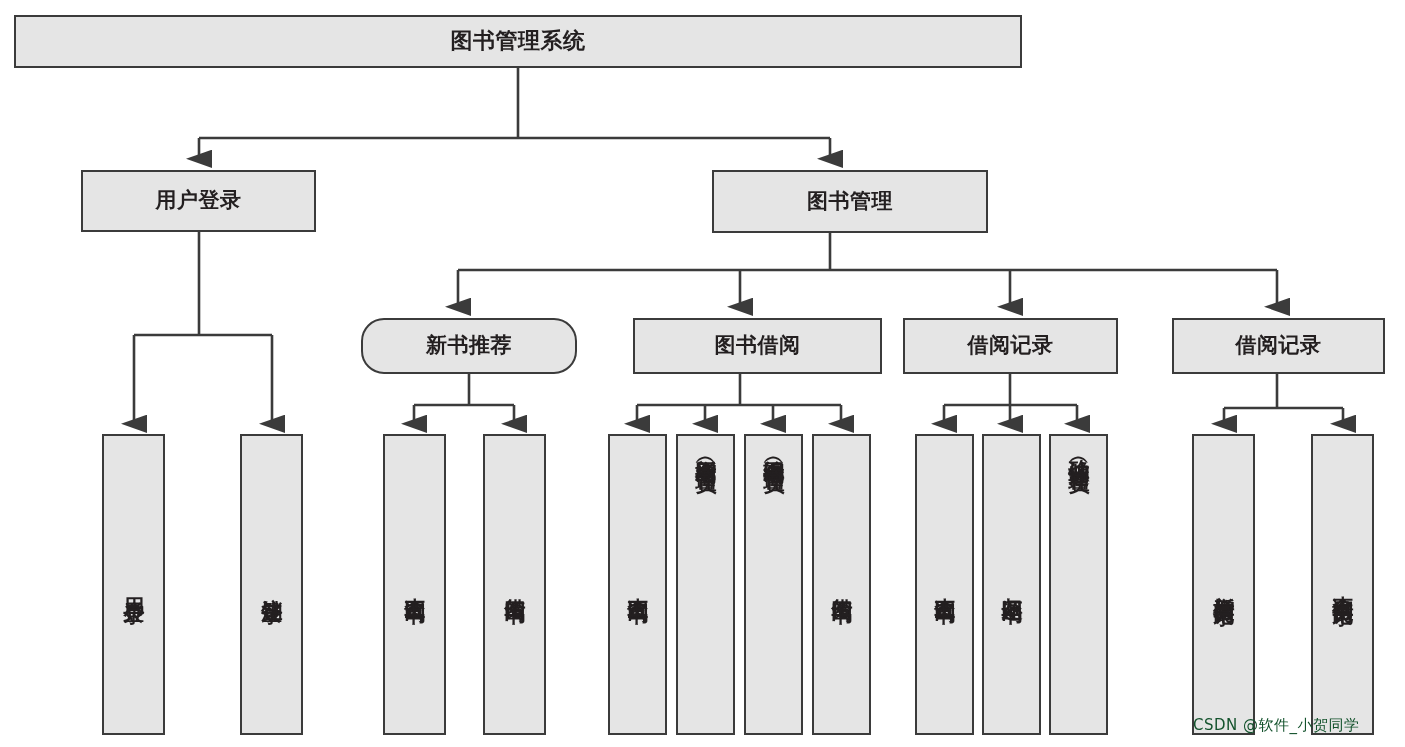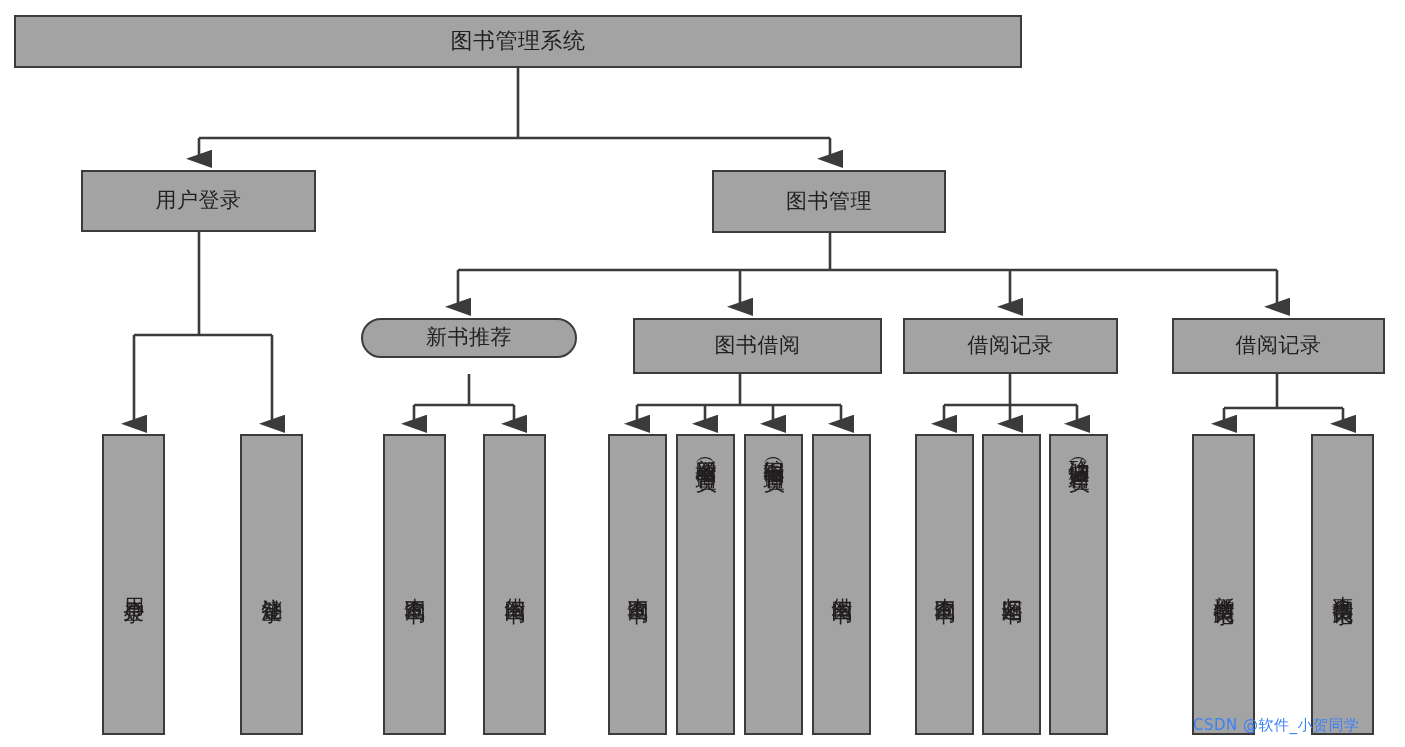--- a/index.html
+++ b/index.html
@@ -17,25 +17,26 @@
   svg#edges{
     position:absolute;
     left:0; top:0;
     width:1405px; height:747px;
     pointer-events:none;
   }
   .node{
     position:absolute;
     box-sizing:border-box;
     border:2.5px solid #3b3b3b;
-    background:#a3a3a3;
+    background:#e5e5e5;
     display:flex;
     align-items:center;
     justify-content:center;
     text-align:center;
+    font-weight:bold;
   }
   .node .lbl{
     display:block;
     line-height:1.12;
     letter-spacing:0.5px;
   }
   
   .node.h .lbl{
     font-size:21px;
   }
@@ -54,21 +55,21 @@
     line-height:1;
     white-space:nowrap;
   }
   .node.v.mid{
     align-items:center;
     padding-top:0;
   }
   .watermark{
     position:absolute;
     font-size:15px;
-    color:#3b82f6;
+    color:#14532d;
     white-space:nowrap;
     letter-spacing:0.5px;
   }
 </style>
 </head>
 <body>
 
 <div id="canvas">
 
   <svg id="edges" viewBox="0 0 1405 747">
@@ -121,25 +122,25 @@
     </g>
   </svg>
 
   <div class="node h root" style="left:14px;top:15px;width:1008px;height:53px;">
     <span class="lbl">图书管理系统</span>
   </div>
 
   <div class="node h" style="left:81px;top:170px;width:235px;height:62px;">
     <span class="lbl">用户登录</span>
   </div>
-  <div class="node h" style="left:712px;top:170px;width:234px;height:63px;">
+  <div class="node h" style="left:712px;top:170px;width:276px;height:63px;">
     <span class="lbl">图书管理</span>
   </div>
 
-  <div class="node h" style="left:361px;top:318px;width:216px;height:40px;border-radius:23px;">
+  <div class="node h" style="left:361px;top:318px;width:216px;height:56px;border-radius:23px;">
     <span class="lbl">新书推荐</span>
   </div>
   <div class="node h" style="left:633px;top:318px;width:249px;height:56px;">
     <span class="lbl">图书借阅</span>
   </div>
   <div class="node h" style="left:903px;top:318px;width:215px;height:56px;">
     <span class="lbl">借阅记录</span>
   </div>
   <div class="node h" style="left:1172px;top:318px;width:213px;height:56px;">
     <span class="lbl">借阅记录</span>

